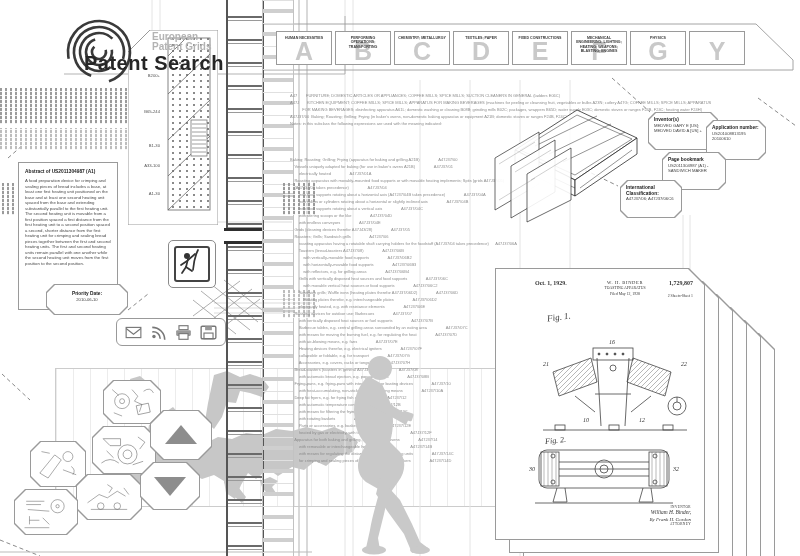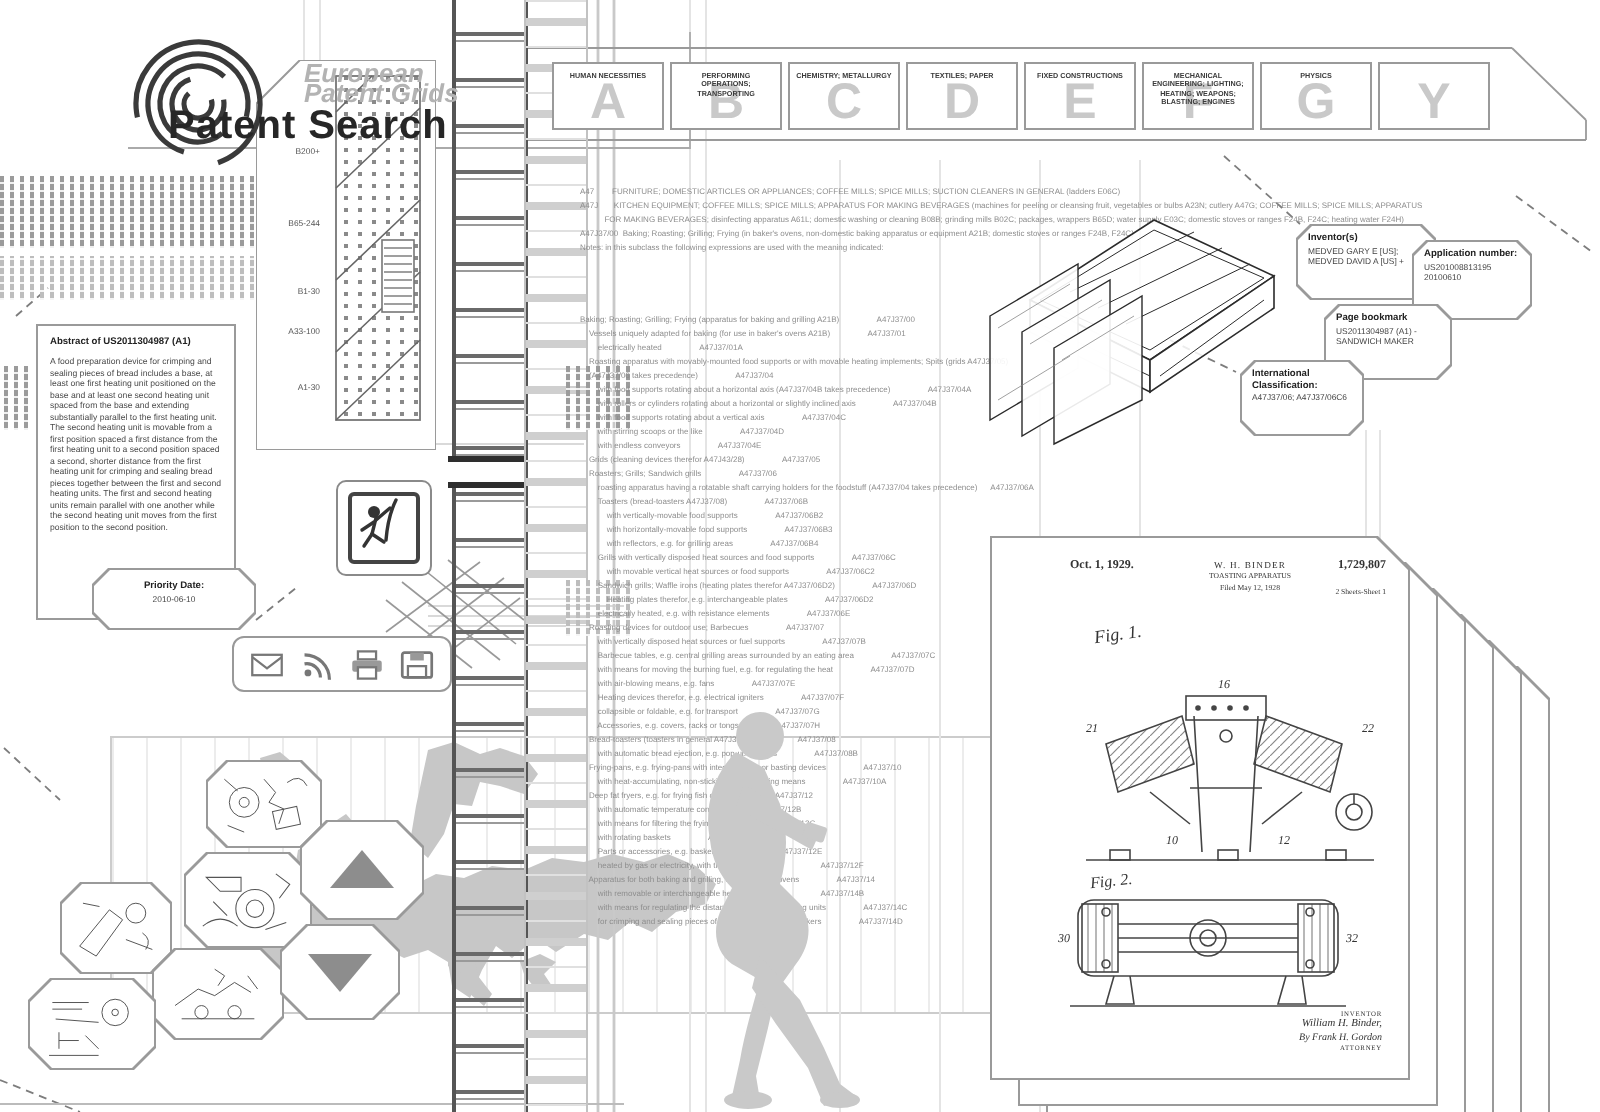--- a/index.html
+++ b/index.html
@@ -9,21 +9,21 @@
   
   .obox{--c:7px;clip-path:polygon(var(--c) 0,calc(100% - var(--c)) 0,100% var(--c),
         100% calc(100% - var(--c)),calc(100% - var(--c)) 100%,var(--c) 100%,
         0 calc(100% - var(--c)),0 var(--c));background:#9a9a9a;}
   .ibox{position:absolute;inset:1px;background:#fff;
         clip-path:polygon(var(--c) 0,calc(100% - var(--c)) 0,100% var(--c),
         100% calc(100% - var(--c)),calc(100% - var(--c)) 100%,var(--c) 100%,
         0 calc(100% - var(--c)),0 var(--c));}
   .shadowed{filter:drop-shadow(2px 3px 2px rgba(0,0,0,.30));}
   
-  .org-name{font-size:13px;line-height:10px;color:#b3b3b3;font-weight:bold;font-style:italic;}
+  .org-name{font-size:10px;line-height:10px;color:#b3b3b3;font-weight:bold;}
   .app-title{font-size:20px;font-weight:bold;color:#262626;letter-spacing:.5px;}
   
   .barcode{background-image:
      repeating-linear-gradient(0deg, rgba(255,255,255,.85) 0 1px, transparent 1px 4px),
      repeating-linear-gradient(90deg, #9b9b9b 0 2px, transparent 2px 5px);}
   .barcode.light{background-image:
      repeating-linear-gradient(0deg, rgba(255,255,255,.85) 0 1px, transparent 1px 4px),
      repeating-linear-gradient(90deg, #bdbdbd 0 2px, transparent 2px 5px);}
   
   .ladder{border-left:2px solid #555;border-right:2px solid #555;background:

